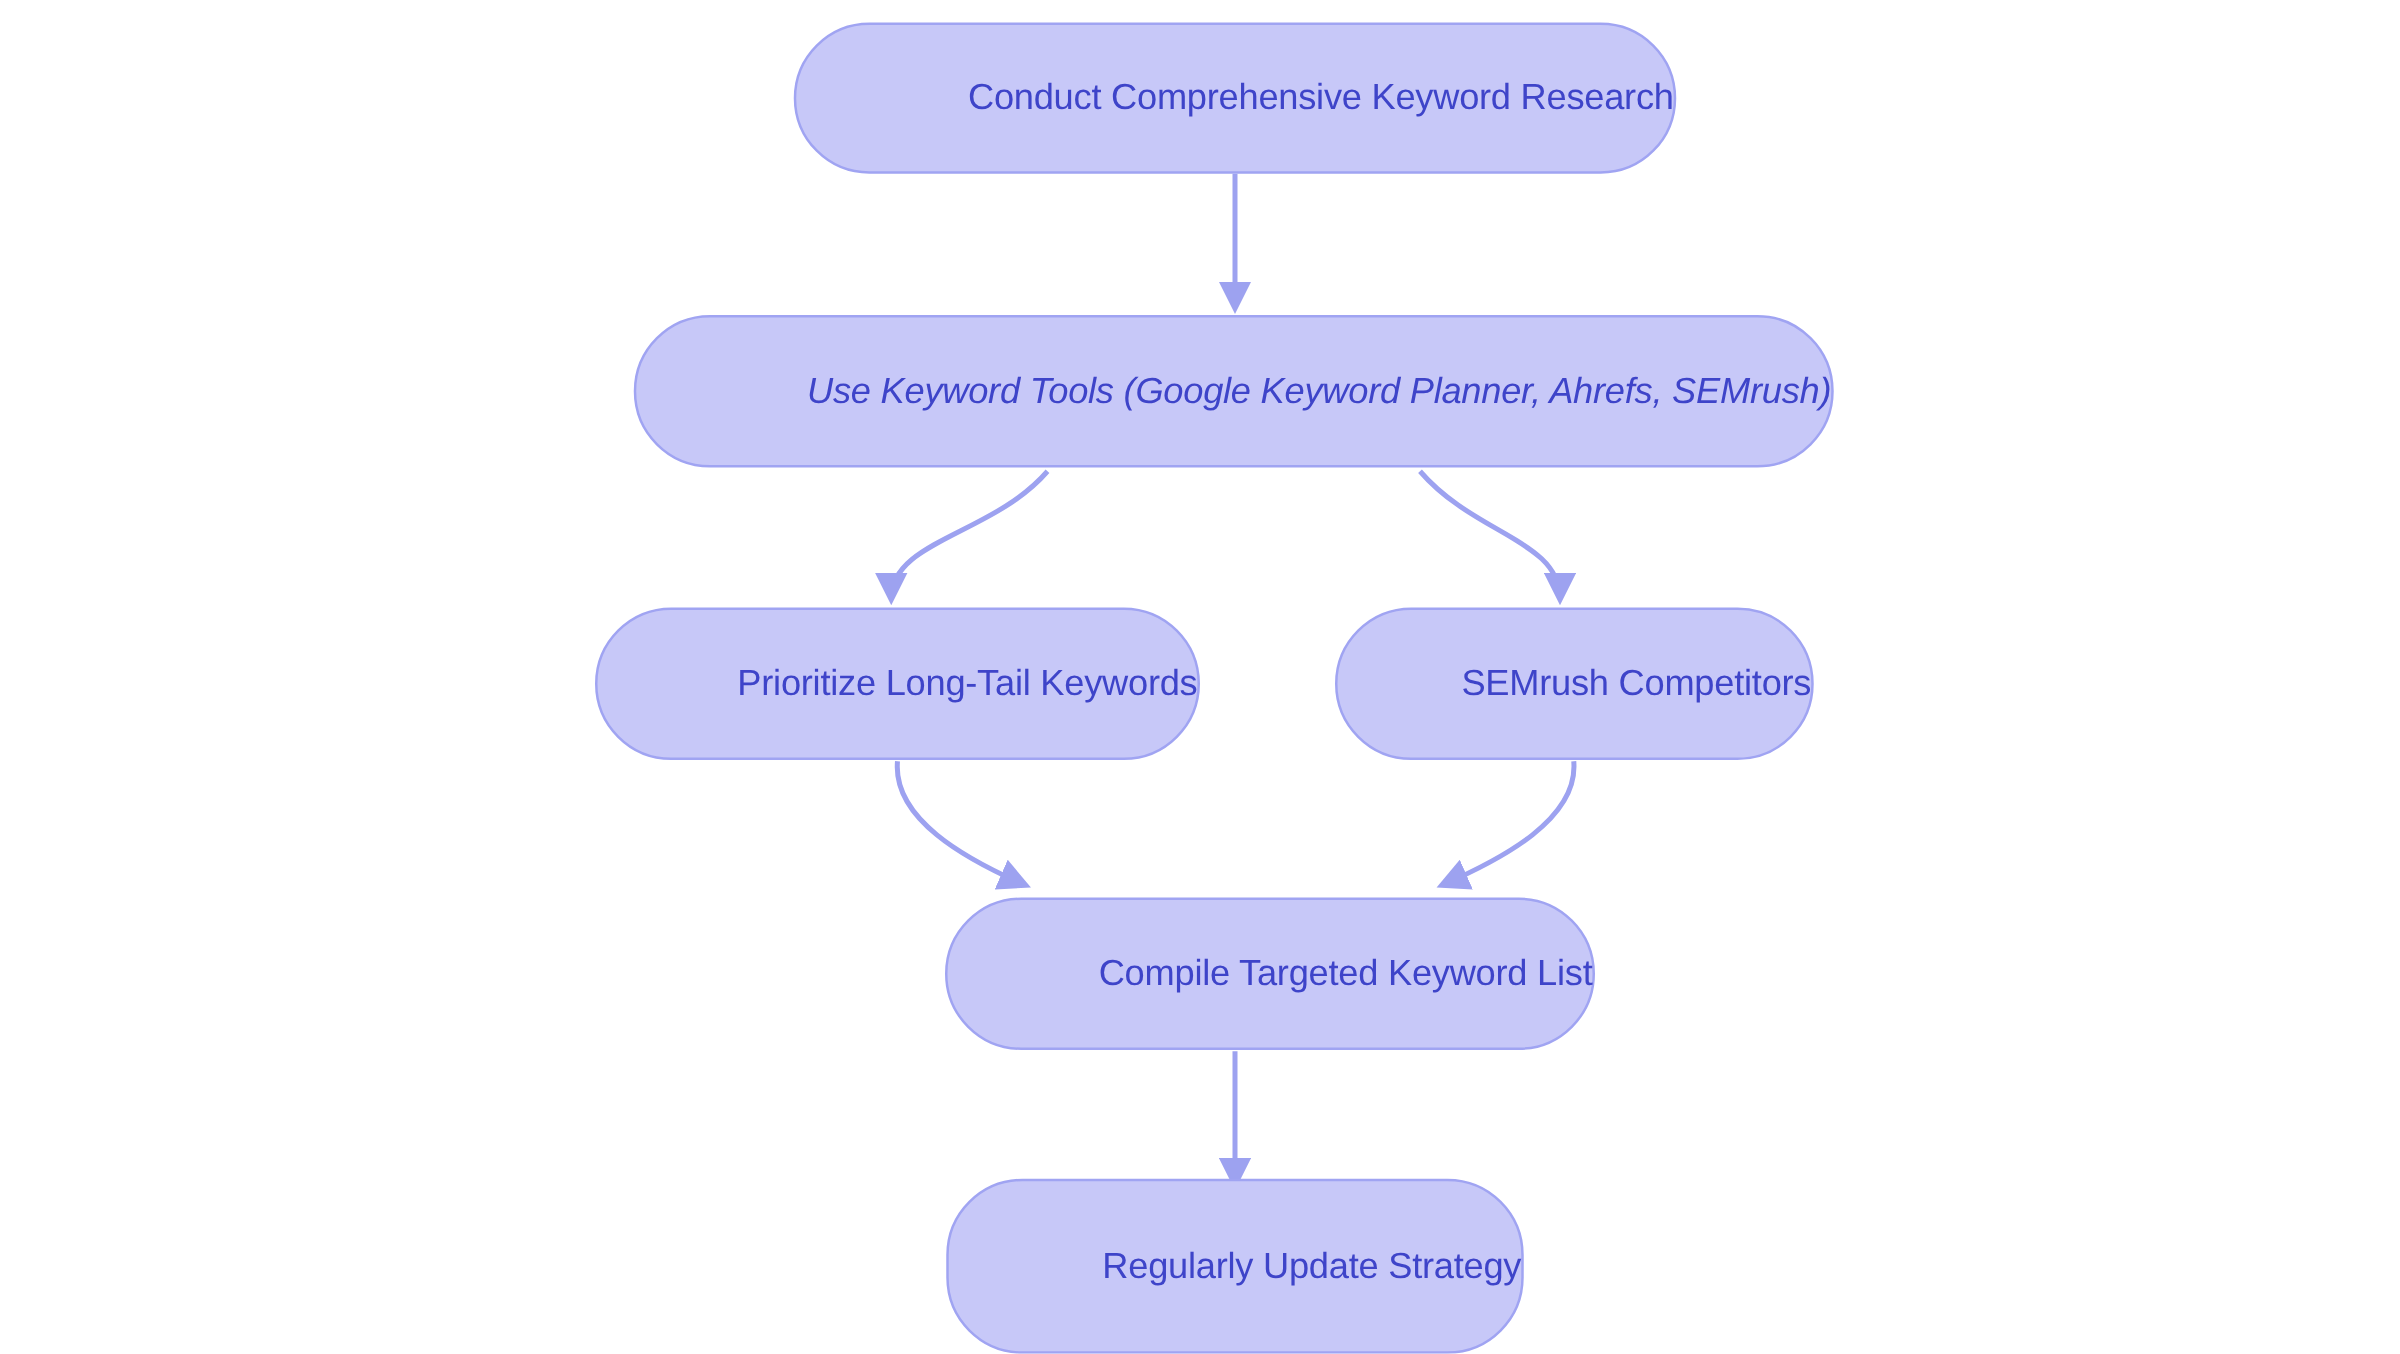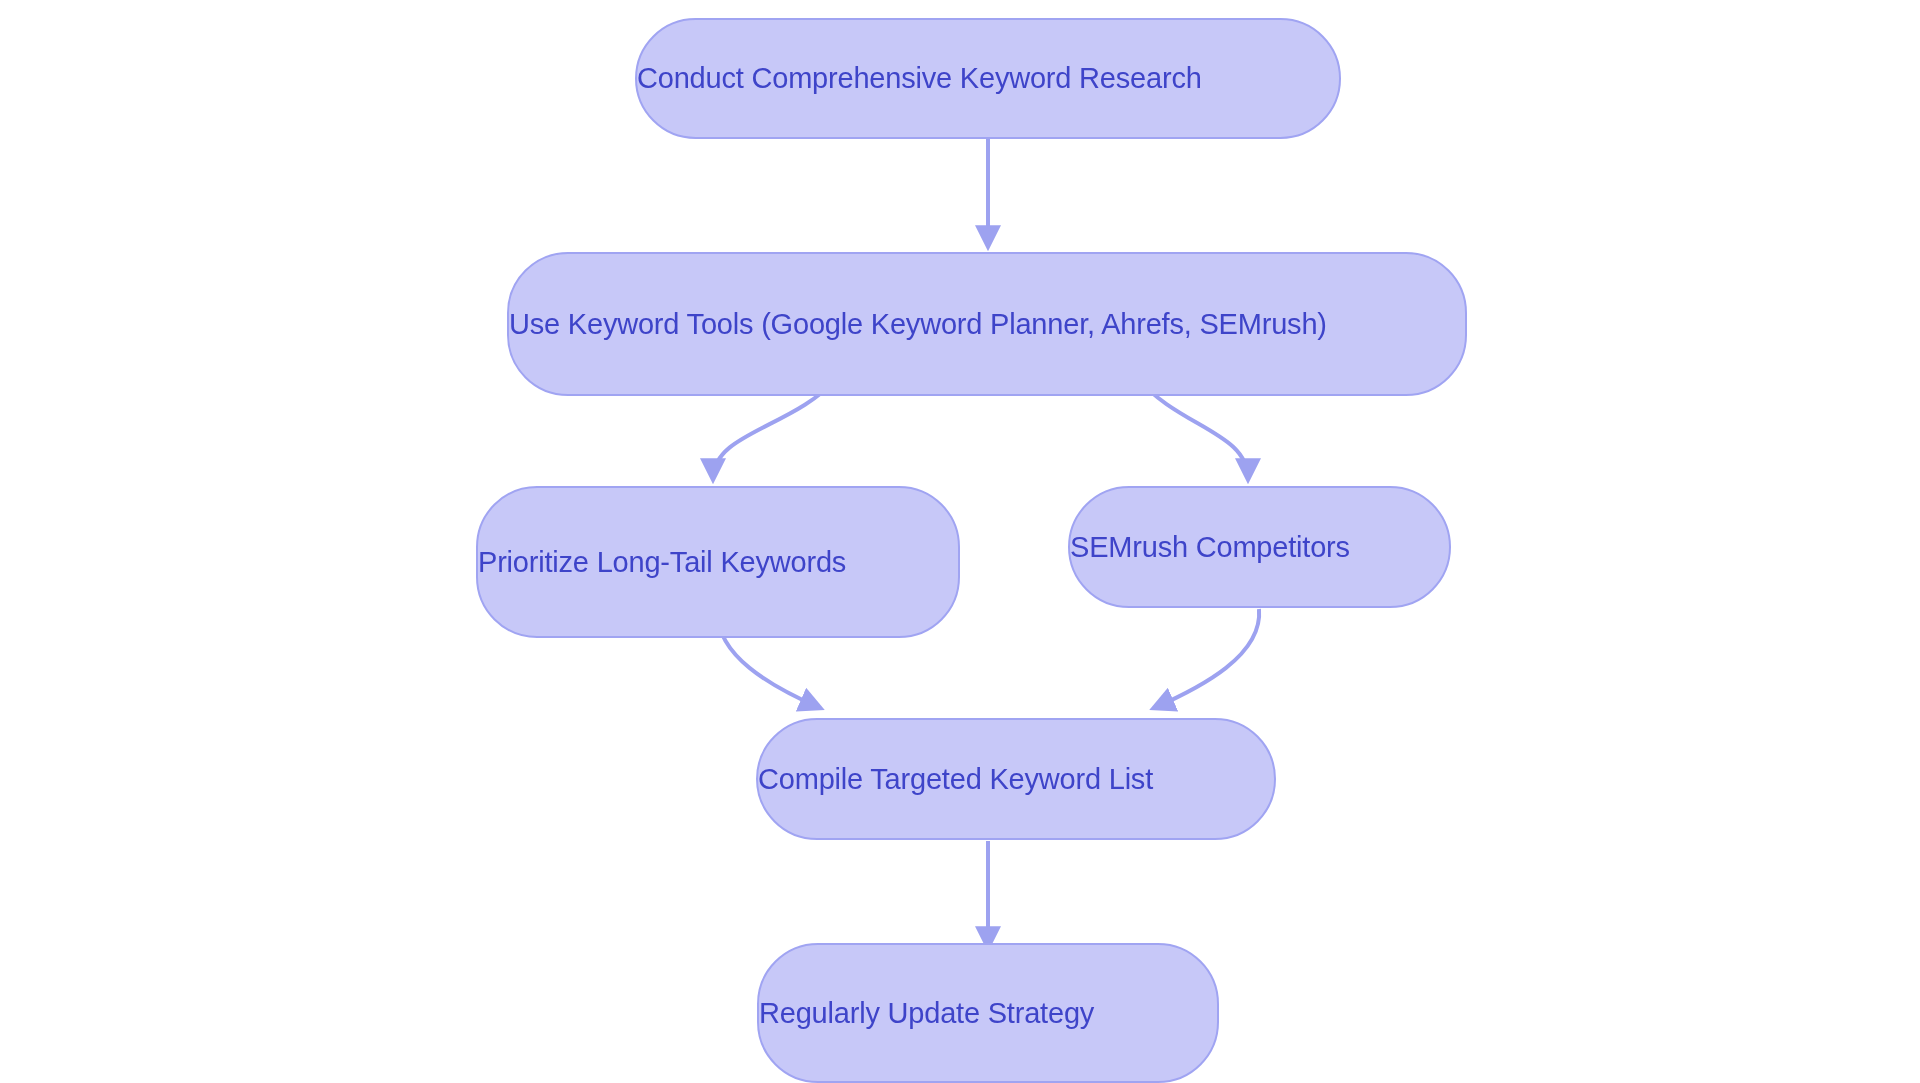--- a/index.html
+++ b/index.html
@@ -30,21 +30,21 @@
   .edge {
     fill: none;
     stroke: var(--connector);
     stroke-width: 4;
   }
   .arrowhead-shape { fill: var(--connector); }
   .node {
     position: absolute;
     display: flex;
     align-items: center;
-    justify-content: flex-start;
+    justify-content: flex-end;
     background: var(--node-fill);
     border: 2px solid var(--node-border);
     border-radius: 61px;
     text-align: center;
   }
   .node span {
     color: var(--node-text);
     font-size: 29px;
     letter-spacing: -0.2px;
     white-space: nowrap;
@@ -66,24 +66,24 @@
         <path class="edge" marker-end="url(#arrowhead)" d="M 1136 377 C 1180 428, 1248 432, 1248 479"></path>
         <path class="edge" marker-end="url(#arrowhead)" d="M 718 609 C 714 655, 772 687, 820 708"></path>
         <path class="edge" marker-end="url(#arrowhead)" d="M 1259 609 C 1263 655, 1202 687, 1154 708"></path>
         <path class="edge" marker-end="url(#arrowhead)" d="M 988 841 L 988 947"></path>
       </g>
   </svg>
   <div>
       <div class="node" style="left: 635px; top: 18px; width: 706px; height: 121px;">
         <span>Conduct Comprehensive Keyword Research</span>
       </div>
-      <div class="node" style="left: 507px; top: 252px; width: 960px; height: 144px;">
+      <div class="node" style="left: 507px; top: 252px; width: 960px; height: 122px; font-style: italic;">
         <span>Use Keyword Tools (Google Keyword Planner, Ahrefs, SEMrush)</span>
       </div>
-      <div class="node" style="left: 476px; top: 486px; width: 484px; height: 152px;">
+      <div class="node" style="left: 476px; top: 486px; width: 484px; height: 122px;">
         <span>Prioritize Long-Tail Keywords</span>
       </div>
       <div class="node" style="left: 1068px; top: 486px; width: 383px; height: 122px;">
         <span>SEMrush Competitors</span>
       </div>
       <div class="node" style="left: 756px; top: 718px; width: 520px; height: 122px;">
         <span>Compile Targeted Keyword List</span>
       </div>
       <div class="node" style="left: 757px; top: 943px; width: 462px; height: 140px;">
         <span>Regularly Update Strategy</span>

